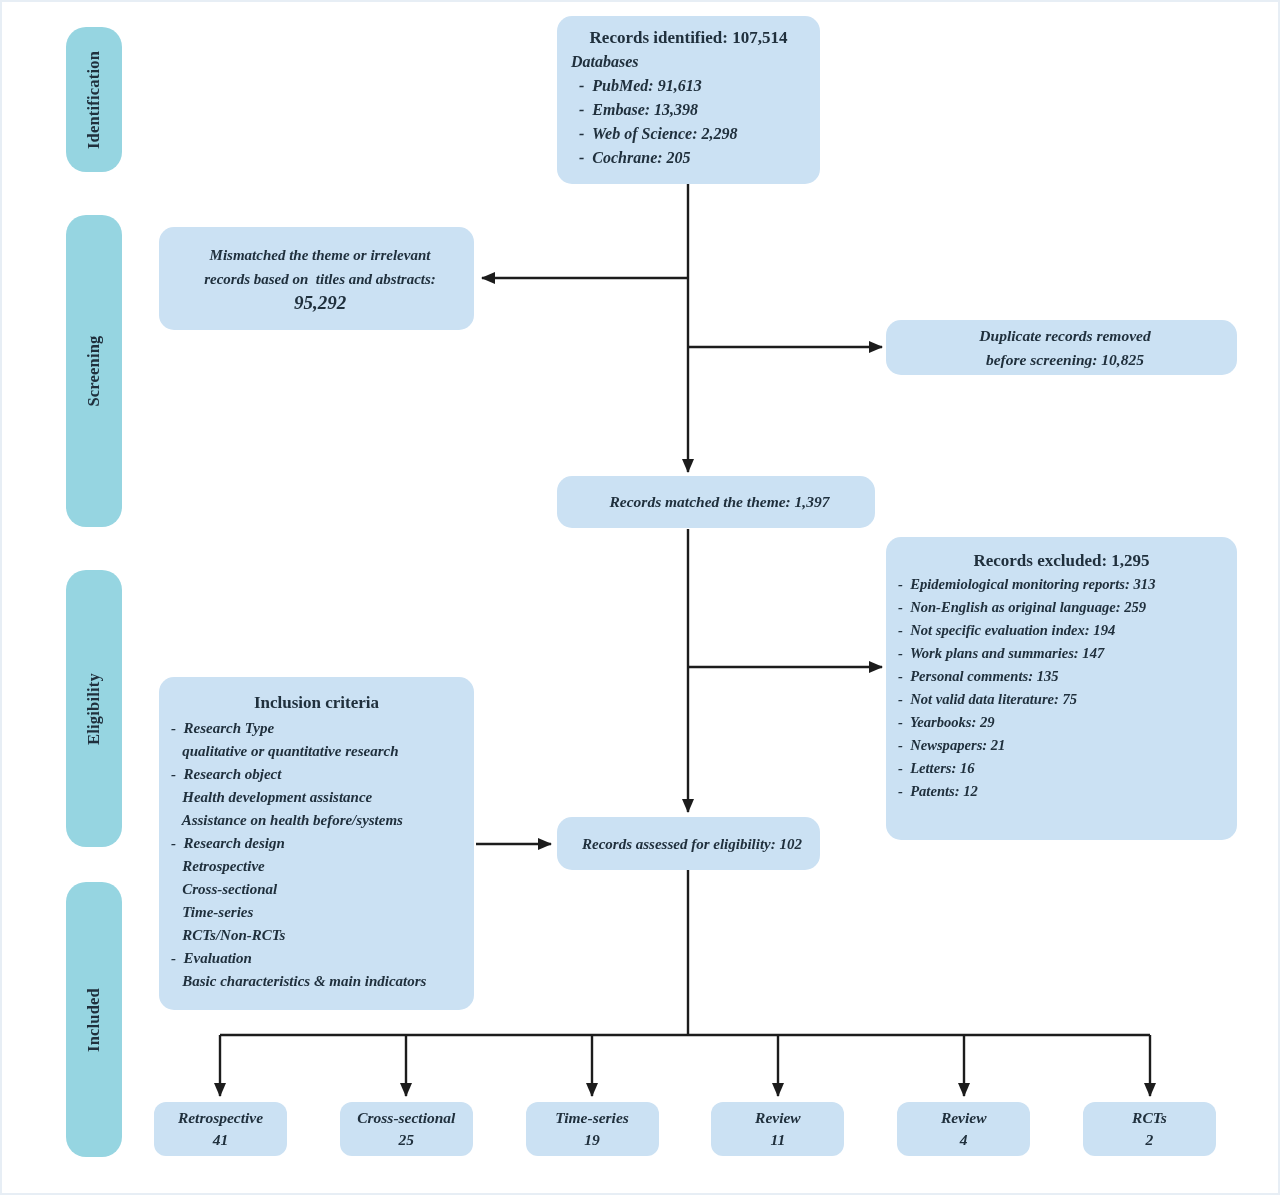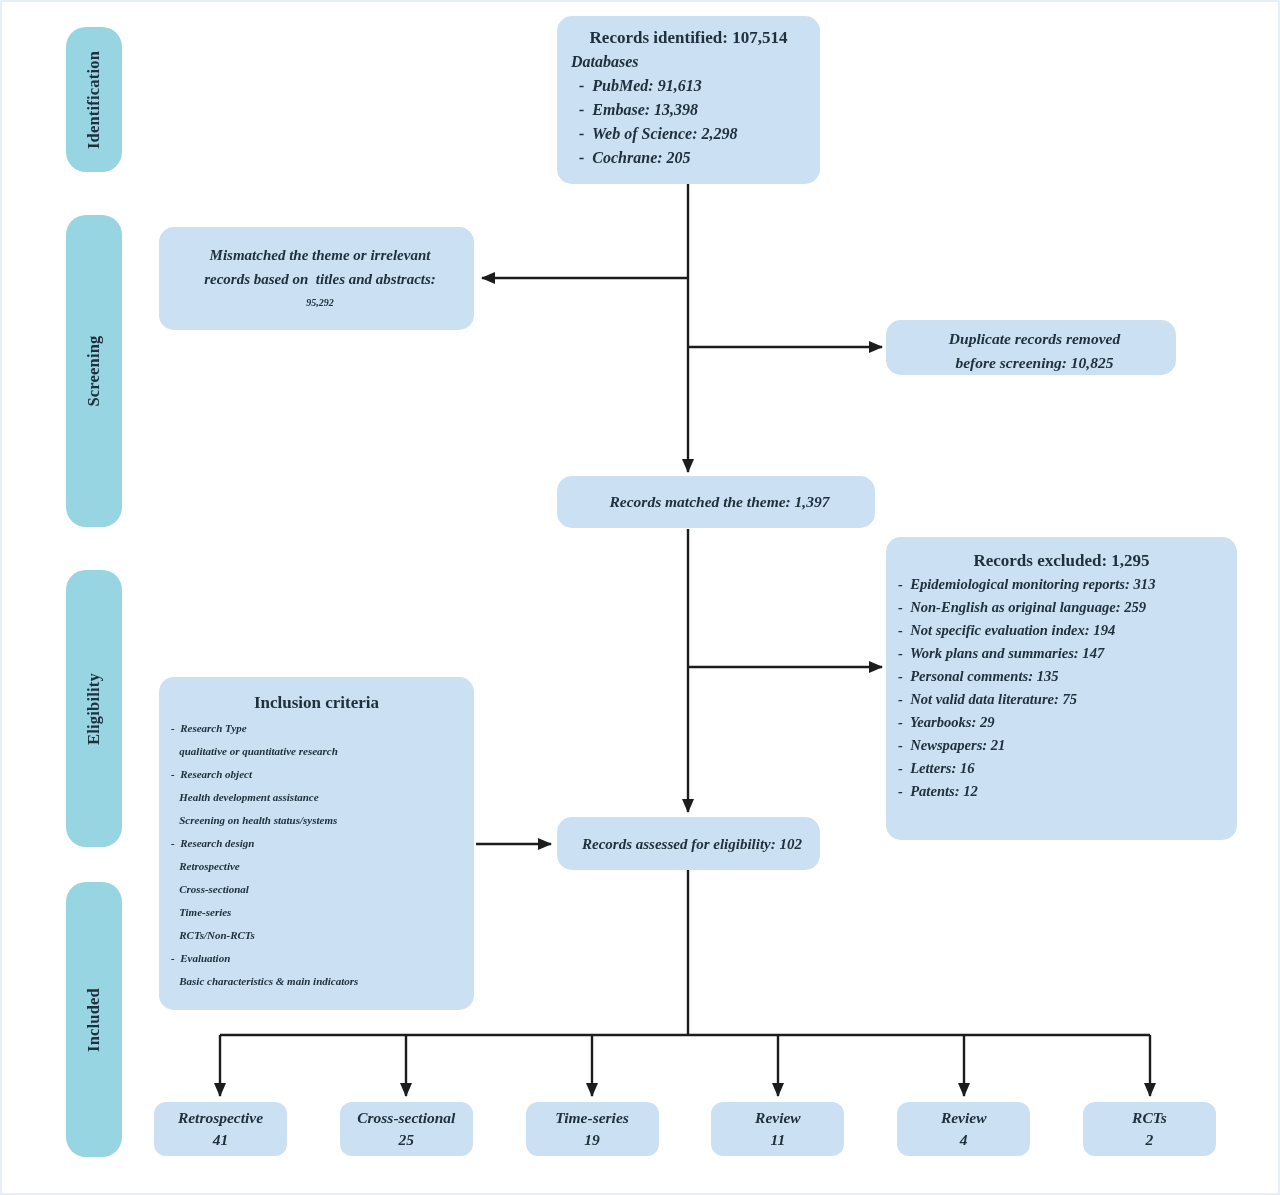--- a/index.html
+++ b/index.html
@@ -53,21 +53,21 @@
   .center-box .line{line-height:24px;font-size:15.5px;}
 
   .box-identified{padding:10px 14px;}
   .box-identified .line{line-height:24px;font-size:16px;}
   .box-identified .indent{padding-left:8px;}
 
   .box-excluded{padding:12px 12px;}
   .box-excluded .line{font-size:14.6px;line-height:23px;}
 
   .box-inclusion{padding:14px 12px;}
-  .box-inclusion .line{font-size:11px;line-height:23px;}
+  .box-inclusion .line{font-size:15px;line-height:23px;}
   .box-inclusion .title{margin-bottom:2px;}
 
   .box-assessed .line{font-size:15px;}
 
   .outcomes{
     position:absolute;left:152px;top:1100px;width:1062px;height:54px;
     display:flex;justify-content:space-between;
     z-index:1;
   }
   .outcome{
@@ -126,25 +126,25 @@
         <div class="line indent">-  Embase: 13,398</div>
         <div class="line indent">-  Web of Science: 2,298</div>
         <div class="line indent">-  Cochrane: 205</div>
       </div>
   </div>
 
   <div class="box center-box" style="left:157px;top:225px;width:315px;height:103px;">
     <div>
         <div class="line" style="font-size:15px">Mismatched the theme or irrelevant</div>
         <div class="line" style="font-size:15px">records based on  titles and abstracts:</div>
-        <div class="line" style="font-size:10px">95,292</div>
-      </div>
-  </div>
-
-  <div class="box center-box" style="left:884px;top:318px;width:290px;height:55px;justify-content:flex-end;">
+        <div class="line" style="font-size:19px">95,292</div>
+      </div>
+  </div>
+
+  <div class="box center-box" style="left:884px;top:318px;width:351px;height:55px;">
     <div>
         <div class="line">Duplicate records removed</div>
         <div class="line">before screening: 10,825</div>
       </div>
   </div>
 
   <div class="box center-box" style="left:555px;top:474px;width:318px;height:52px;">
     <div class="line">Records matched the theme: 1,397</div>
   </div>
 
@@ -164,21 +164,21 @@
       </div>
   </div>
 
   <div class="box box-inclusion" style="left:157px;top:675px;width:315px;height:333px;">
     <div class="title">Inclusion criteria</div>
     <div>
         <div class="line">-  Research Type</div>
         <div class="line">   qualitative or quantitative research</div>
         <div class="line">-  Research object</div>
         <div class="line">   Health development assistance</div>
-        <div class="line">   Screening on health status/systems</div>
+        <div class="line">   Assistance on health before/systems</div>
         <div class="line">-  Research design</div>
         <div class="line">   Retrospective</div>
         <div class="line">   Cross-sectional</div>
         <div class="line">   Time-series</div>
         <div class="line">   RCTs/Non-RCTs</div>
         <div class="line">-  Evaluation</div>
         <div class="line">   Basic characteristics &amp; main indicators</div>
       </div>
   </div>
 

